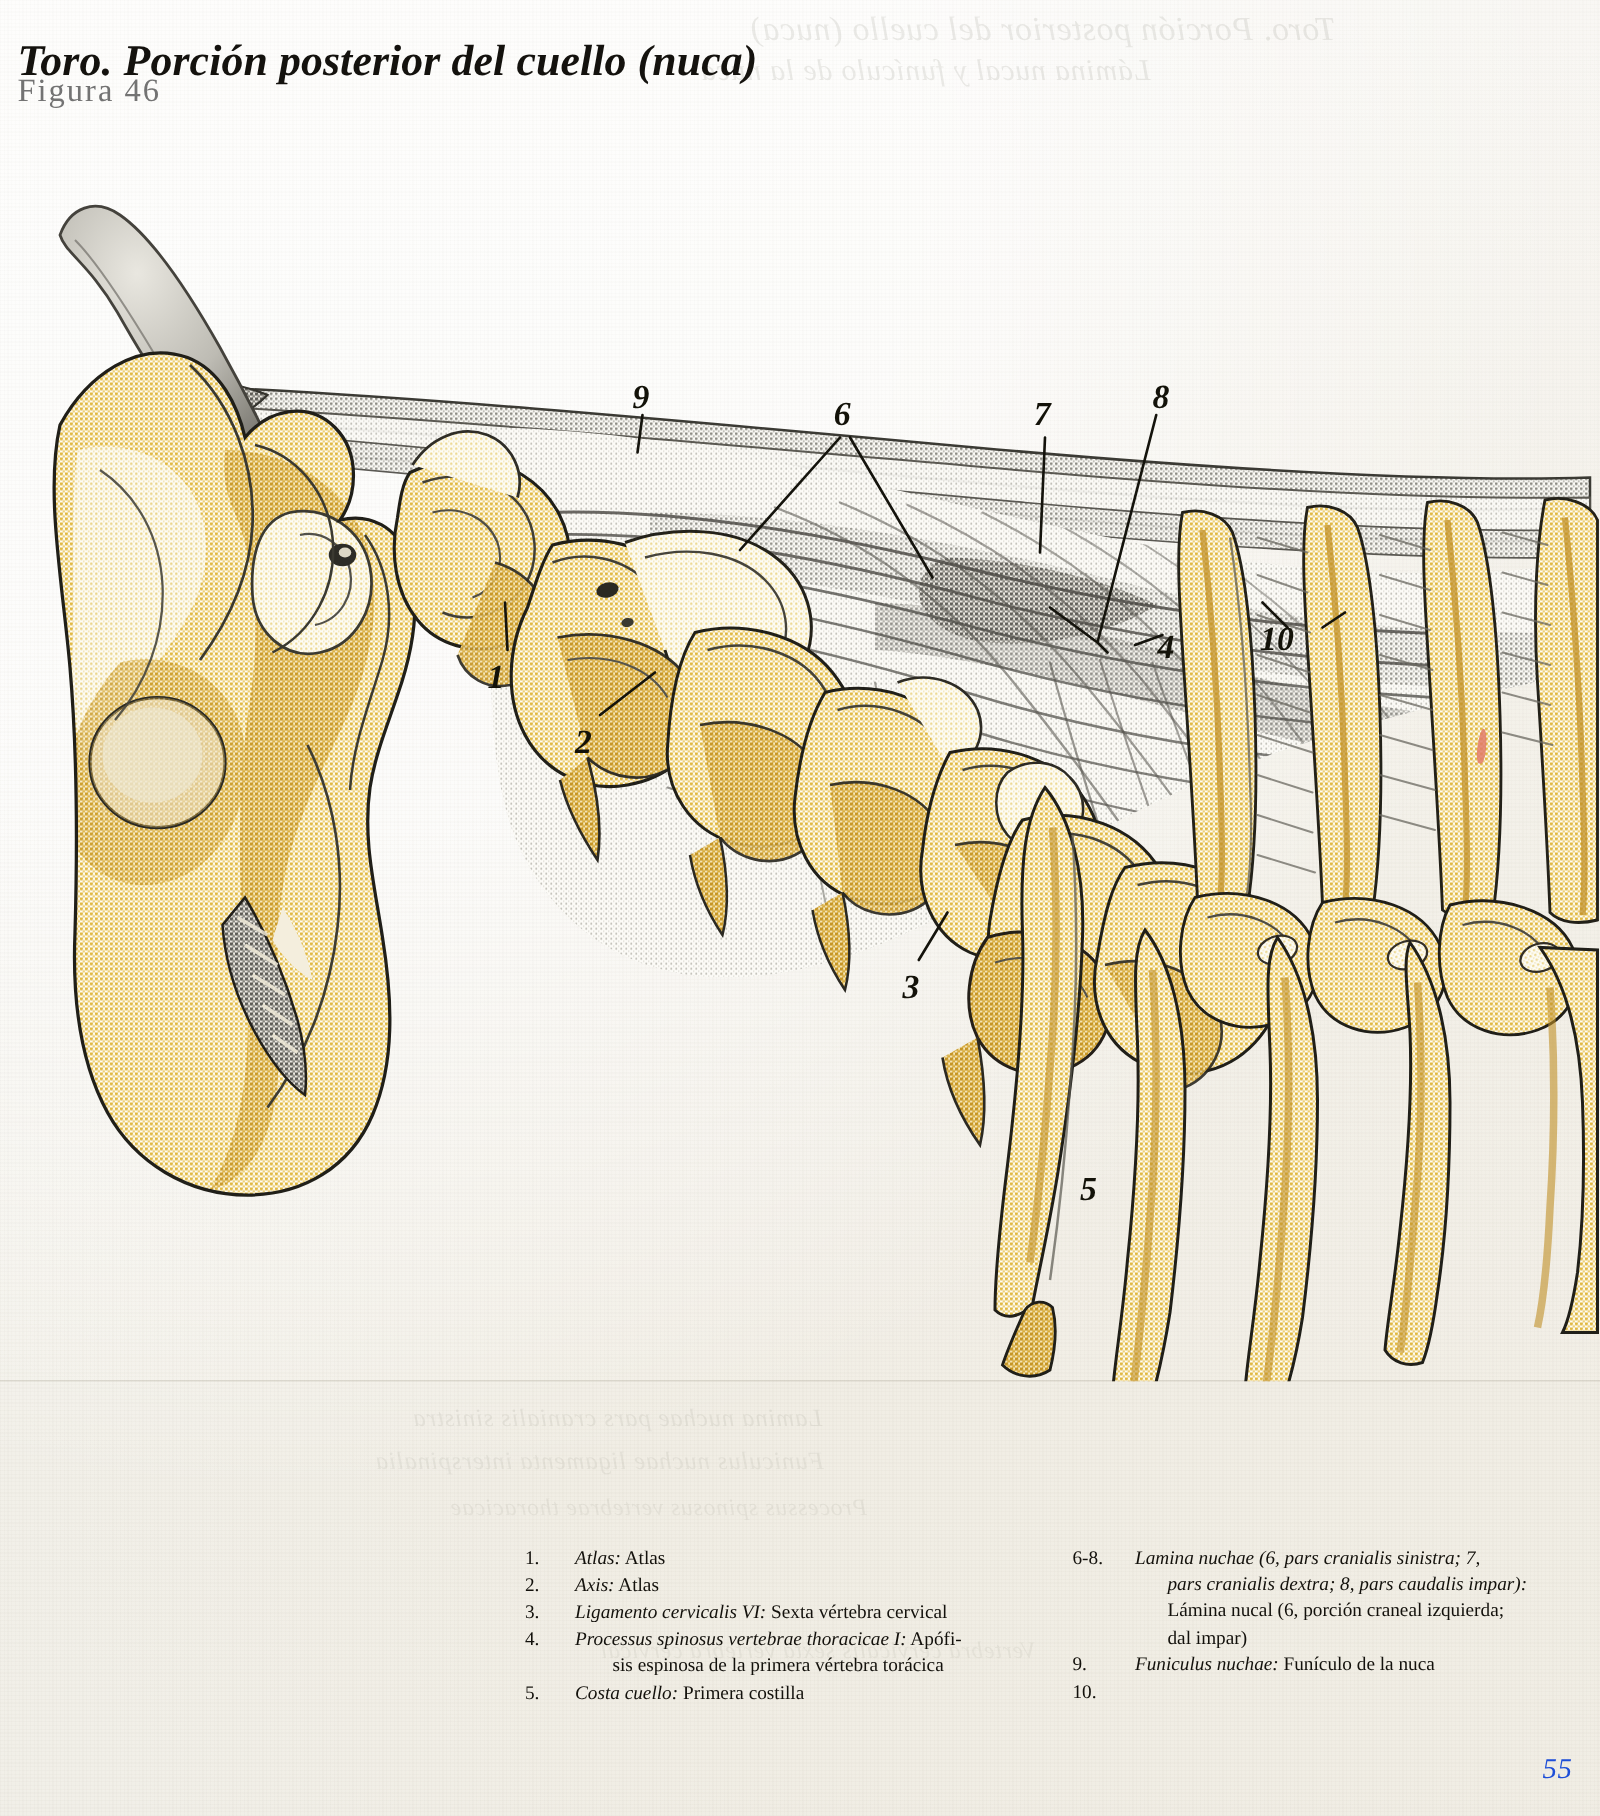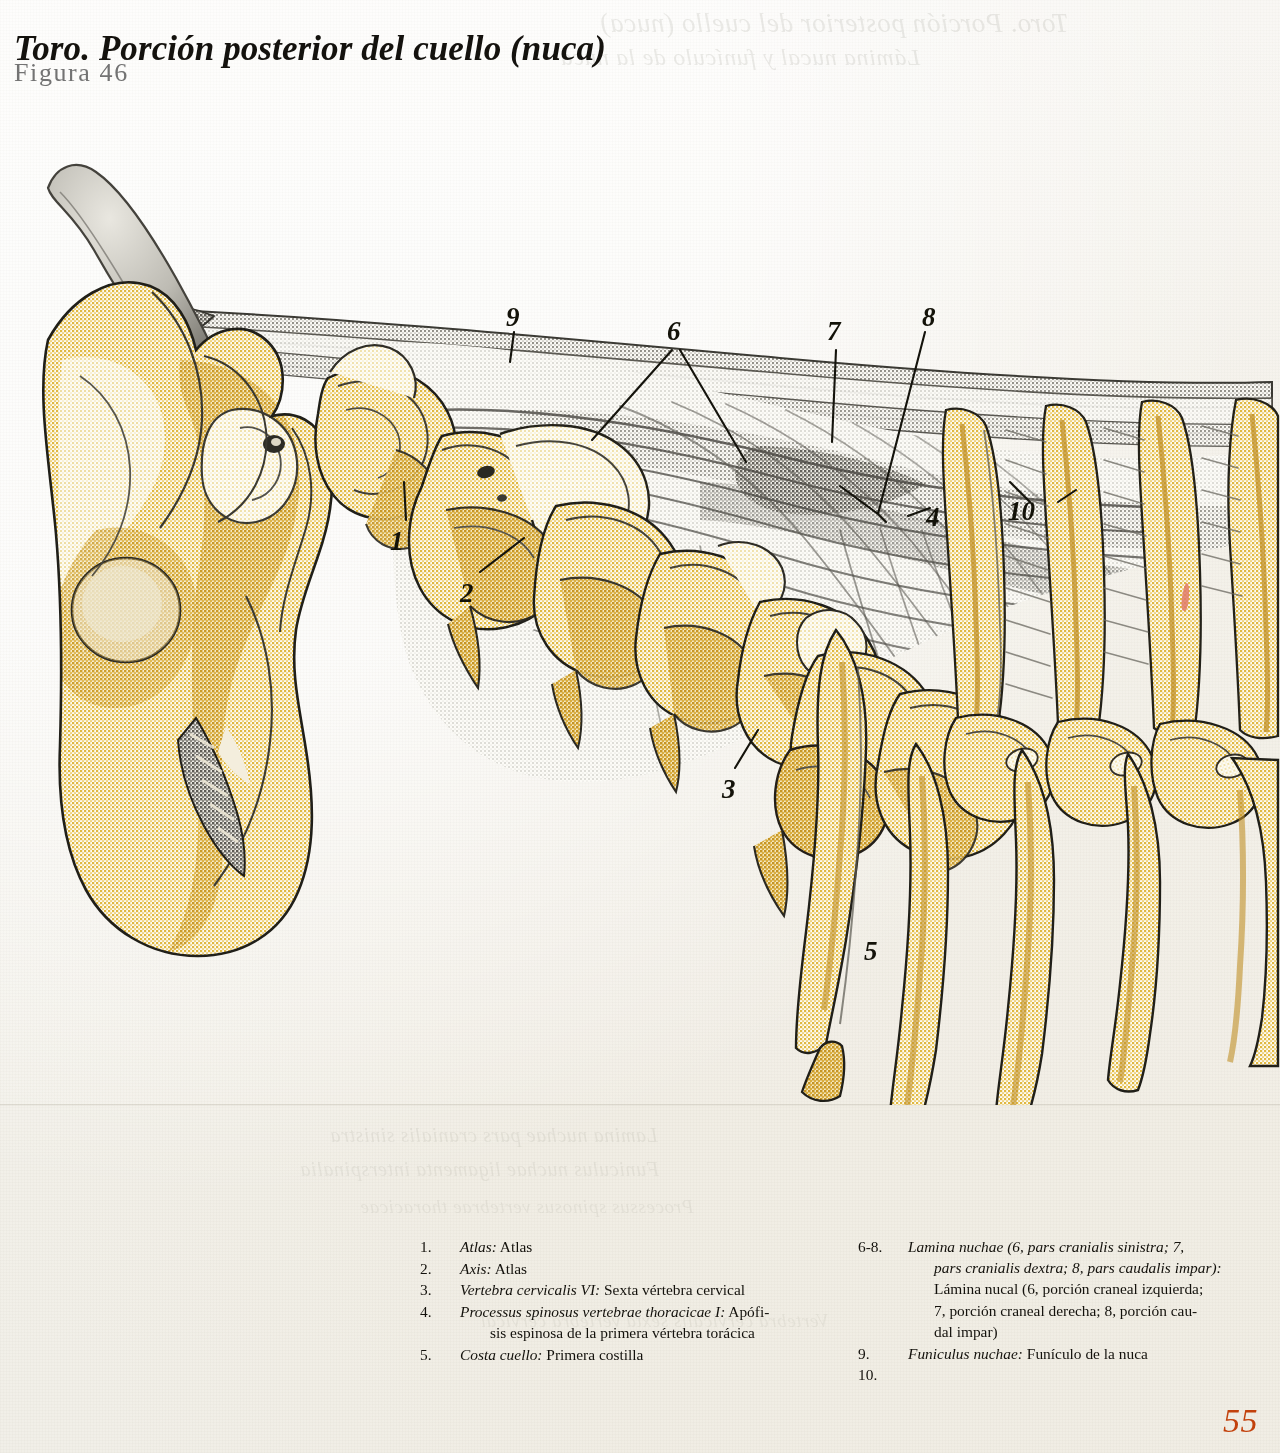--- a/index.html
+++ b/index.html
@@ -107,22 +107,22 @@
   }
   #legend-col-right .legend-num{width:50px;}
   .legend-text{flex:1 1 auto;}
   .legend-text i{}
   .legend-text.just{text-align:justify;}
   .legend-indent{display:block;padding-left:30px;}
   #legend-col-right .legend-indent{padding-left:26px;}
 
   #page-number{
     position:absolute;right:22px;top:1402px;
-    font-style:italic;font-size:34px;letter-spacing:.5px;
-    color:#c2410c;
+    font-style:italic;font-size:23px;letter-spacing:.5px;
+    color:#1d4ed8;
   }
 
   
   #ink-speck{
     position:absolute;left:1182px;top:583px;width:7px;height:28px;
     background:#e07a68;opacity:.85;
     border-radius:50% 50% 40% 40%/60% 60% 40% 40%;
     transform:rotate(6deg);
     pointer-events:none;
   }
@@ -564,40 +564,40 @@
       <span class="legend-text"><i>Atlas:</i> <span>Atlas</span></span>
     </div>
 
     <div class="legend-item">
       <span class="legend-num">2.</span>
       <span class="legend-text"><i>Axis:</i> <span>Atlas</span></span>
     </div>
 
     <div class="legend-item">
       <span class="legend-num">3.</span>
-      <span class="legend-text"><i>Vertebra cervicalis VI:</i> <span>Sexta vértebra cervical</span></span>
+      <span class="legend-text"><i>Ligamento cervicalis VI:</i> <span>Sexta vértebra cervical</span></span>
     </div>
 
     <div class="legend-item">
       <span class="legend-num">4.</span>
       <span class="legend-text"><i>Processus spinosus vertebrae thoracicae I:</i> <span>Apófi-</span><span class="legend-indent">sis espinosa de la primera vértebra torácica</span></span>
     </div>
 
     <div class="legend-item">
       <span class="legend-num">5.</span>
       <span class="legend-text"><i>Costa cuello:</i> <span>Primera costilla</span></span>
     </div>
 
   </div>
 
   <div class="legend-col" id="legend-col-right">
 
     <div class="legend-item">
       <span class="legend-num">6-8.</span>
-      <span class="legend-text just"><i>Lamina nuchae (6, pars cranialis sinistra; 7,</i><i class="legend-indent">pars cranialis dextra; 8, pars caudalis impar):</i><span class="legend-indent">Lámina nucal (6, porción craneal izquierda;</span><span class="legend-indent">7, porción craneal derecha; 8, porción cau-</span><span class="legend-indent">dal impar)</span></span>
+      <span class="legend-text just"><i>Lamina nuchae (6, pars cranialis sinistra; 7,</i><i class="legend-indent">pars cranialis dextra; 8, pars caudalis impar):</i><span class="legend-indent">Lámina nucal (6, porción craneal izquierda;</span><span class="legend-indent">dal impar)</span></span>
     </div>
 
     <div class="legend-item">
       <span class="legend-num">9.</span>
       <span class="legend-text"><i>Funiculus nuchae:</i> <span>Funículo de la nuca</span></span>
     </div>
 
     <div class="legend-item">
       <span class="legend-num">10.</span>
     </div>

